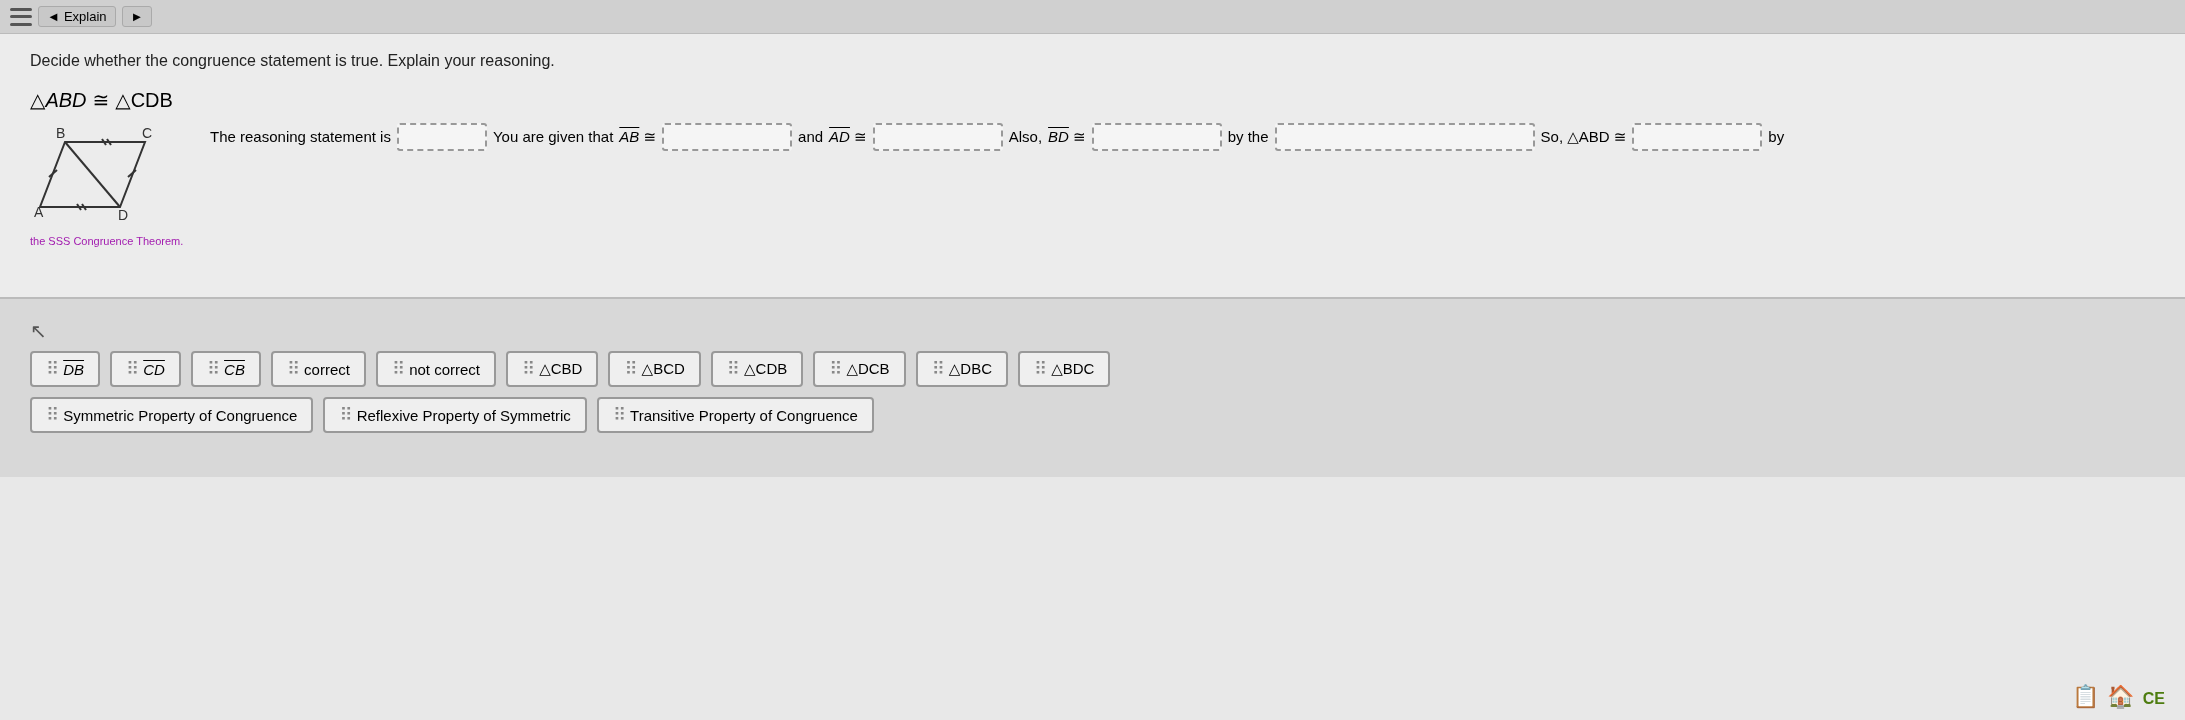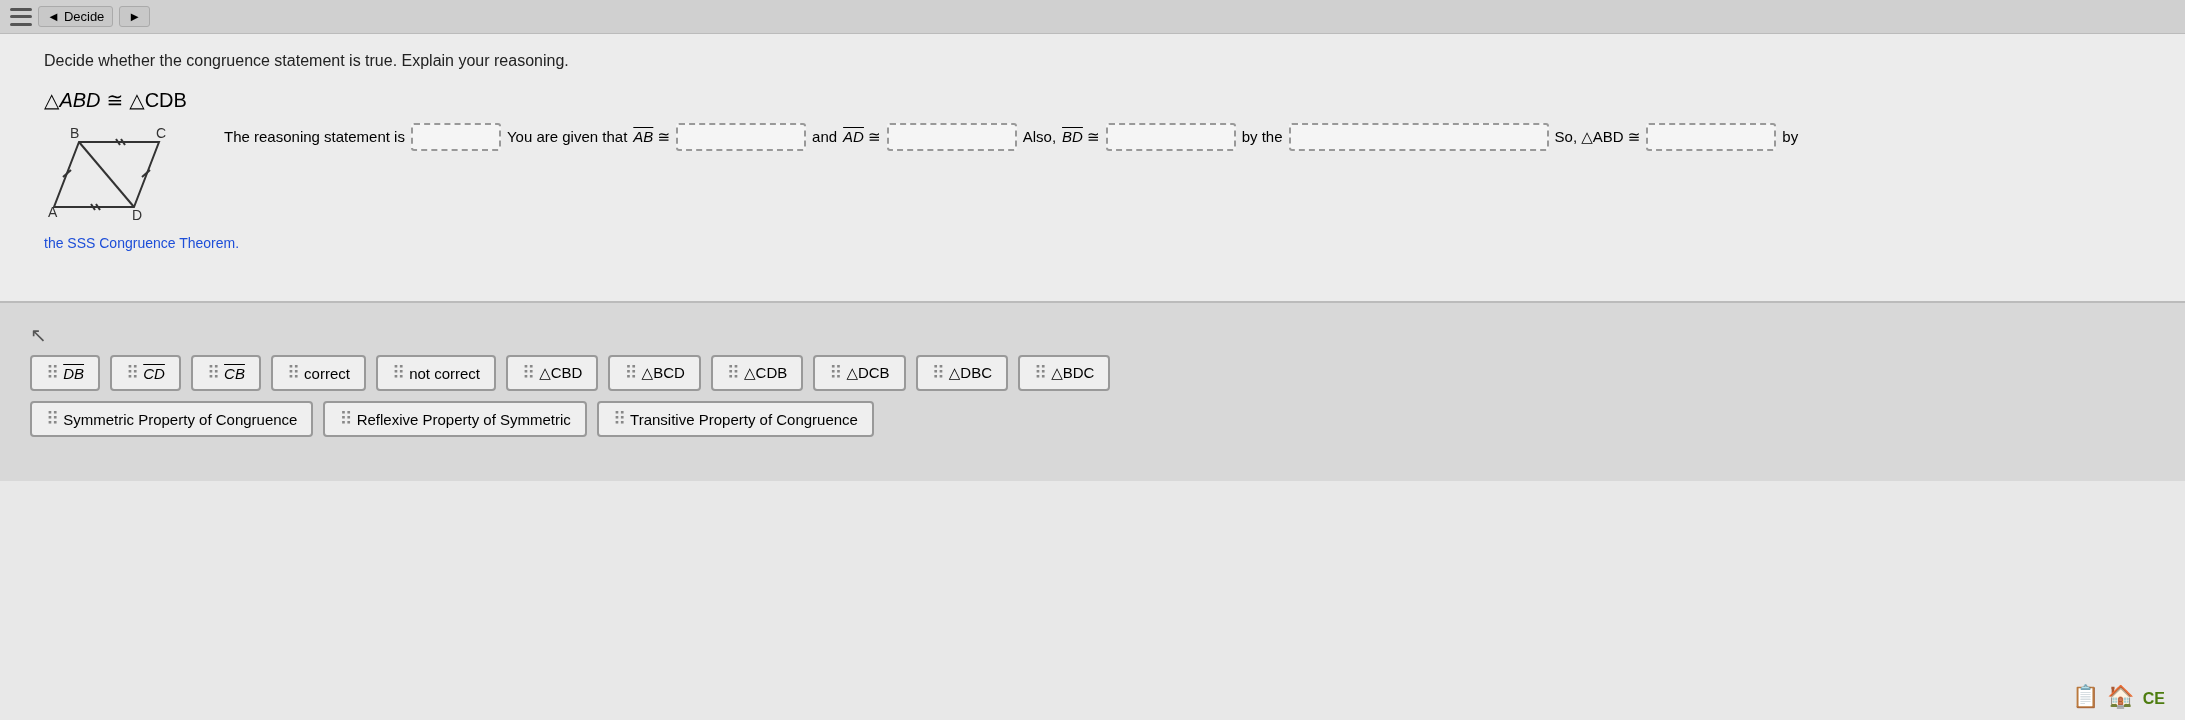--- a/index.html
+++ b/index.html
@@ -32,21 +32,21 @@
       background: #c8c8c8;
       border: 1px solid #aaa;
       border-radius: 3px;
       padding: 2px 8px;
       font-size: 13px;
       cursor: pointer;
       display: flex; align-items: center; gap: 4px;
     }
 
     .main-content {
-      padding: 18px 30px 30px 44px;
+      padding: 18px 30px 30px 30px;
       background: #ececec;
     }
 
     .instruction-text {
       font-size: 16px;
       color: #222;
       margin-bottom: 18px;
     }
 
     .problem-title {
@@ -98,22 +98,22 @@
     .blank-box-medium {
       min-width: 130px;
     }
 
     .overline {
       text-decoration: overline;
       font-style: italic;
     }
 
     .sss-text {
-      font-size: 14px;
-      color: #1d4ed8;
+      font-size: 11px;
+      color: #a21caf;
       margin-top: 8px;
       margin-bottom: 20px;
     }
 
     
     .tiles-area {
       background: #d8d8d8;
       border-top: 2px solid #bbb;
       padding: 20px 30px 30px 30px;
       min-height: 180px;
@@ -180,21 +180,21 @@
 <body>
 
 <div class="toolbar">
   <div class="toolbar-hamburger">
     <span></span>
       <span></span>
       <span></span>
   </div>
   <button class="toolbar-btn">
     <span>◄</span>
-    <span>Decide</span>
+    <span>Explain</span>
   </button>
   <button class="toolbar-btn">
     <span>►</span>
   </button>
 </div>
 
 <div class="main-content">
 
   <div class="instruction-text">Decide whether the congruence statement is true. Explain your reasoning.</div>
 

